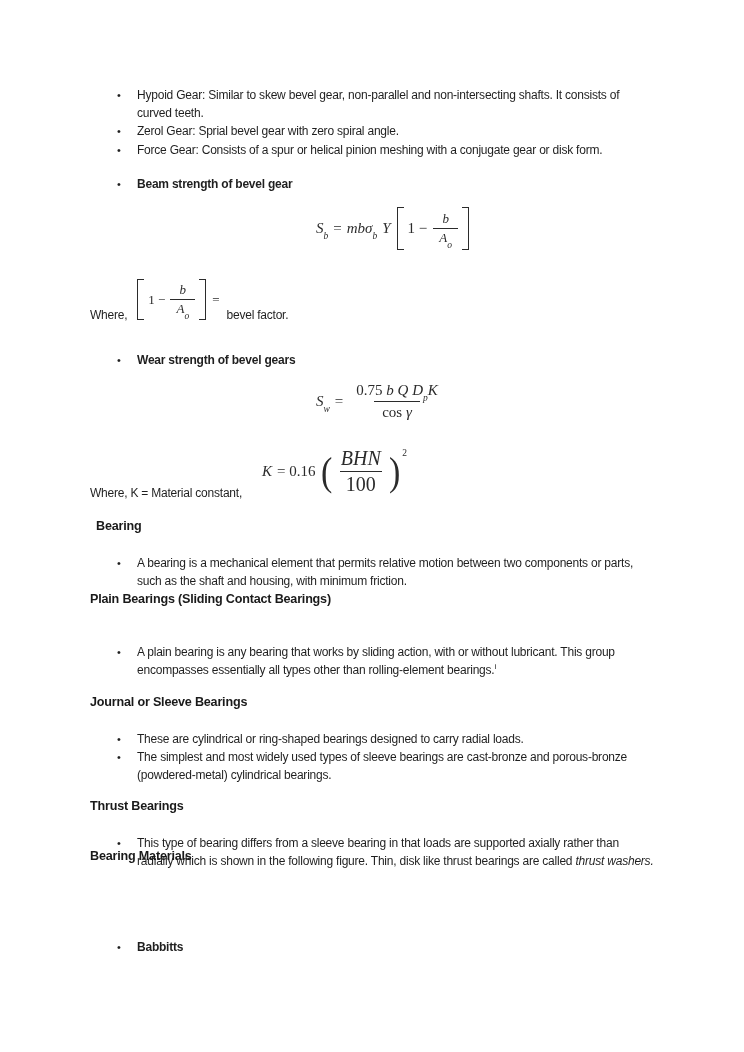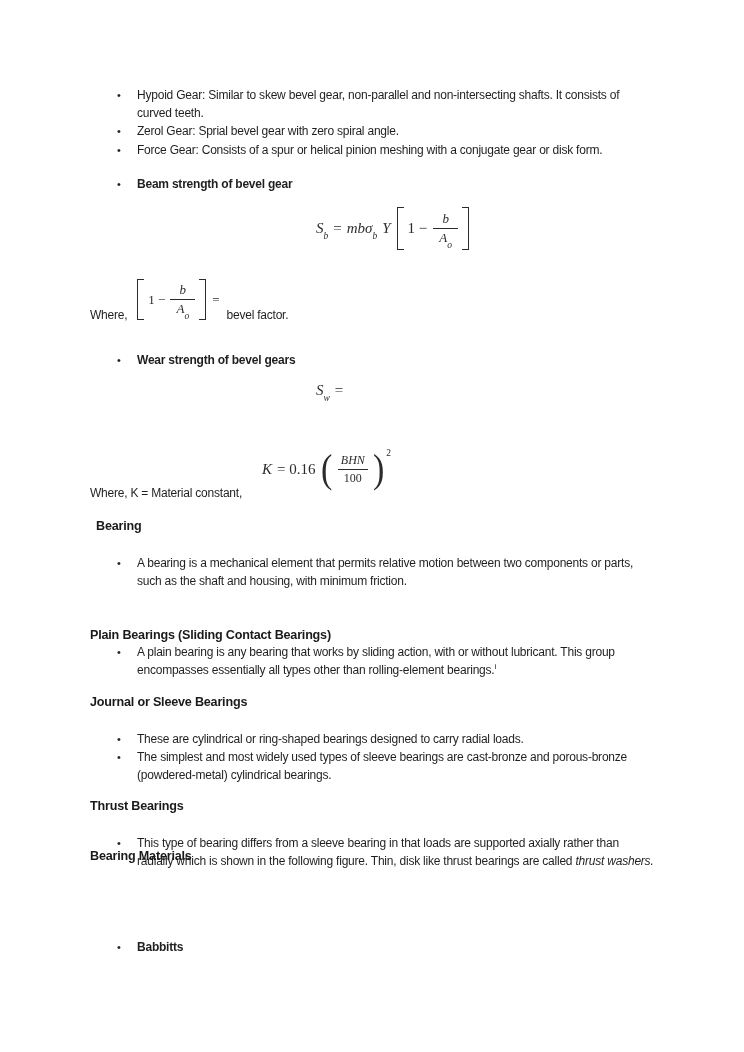--- a/index.html
+++ b/index.html
@@ -104,45 +104,49 @@
   <div class="blk body-text" style="top:351px; left:90px; width:570px;">
     <div class="b-row">
       <span class="b-glyph">•</span>
       <span class="b-text bold">Wear strength of bevel gears</span>
     </div>
   </div>
 
   <div class="blk eq" style="top:382px; left:316px;">
     <span><span>S</span><sub>w</sub></span>
     <span class="up sp-lr">=</span>
+    <span class="frac f-big">
+      <span class="top" style="padding:0 8px 2px;"><span class="up">0.75 </span><span>b Q D</span><sub>p</sub><span>K</span></span>
+      <span class="bot" style="padding:2px 8px 0;"><span class="up">cos </span><span>γ</span></span>
+    </span>
   </div>
 
   <div class="blk eq" style="top:447px; left:262px;">
     <span>K</span>
     <span class="up sp-lr">= 0.16</span>
     <span class="bigp">(</span>
-    <span class="frac" style="font-size:12px; margin:0 1px;">
+    <span class="frac" style="font-size:20px; margin:0 1px;">
       <span class="top">BHN</span>
       <span class="bot up">100</span>
     </span>
     <span class="bigp">)</span>
     <span class="exp">2</span>
   </div>
 
   <div class="blk body-text" style="top:484px; left:90px;">Where, K = Material constant,</div>
 
   <div class="blk hd" style="top:519px; left:96px;">Bearing</div>
   <div class="blk body-text" style="top:554px; left:90px; width:570px;">
     <div class="b-row">
       <span class="b-glyph">•</span>
       <span class="b-text">A bearing is a mechanical element that permits relative motion between two components or parts, such as the shaft and housing, with minimum friction.</span>
     </div>
   </div>
 
-  <div class="blk hd" style="top:628px; left:90px;">Plain Bearings (Sliding Contact Bearings)</div>
+  <div class="blk hd" style="top:592px; left:90px;">Plain Bearings (Sliding Contact Bearings)</div>
   <div class="blk body-text" style="top:643px; left:90px; width:570px;">
     <div class="b-row">
       <span class="b-glyph">•</span>
       <span class="b-text"><span>A plain bearing is any bearing that works by sliding action, with or without lubricant. This group encompasses essentially all types other than rolling-element bearings.</span><sup class="endnote">i</sup></span>
     </div>
   </div>
 
   <div class="blk hd" style="top:695px; left:90px;">Journal or Sleeve Bearings</div>
   <div class="blk body-text" style="top:730px; left:90px; width:570px;">
     <div class="b-row">

